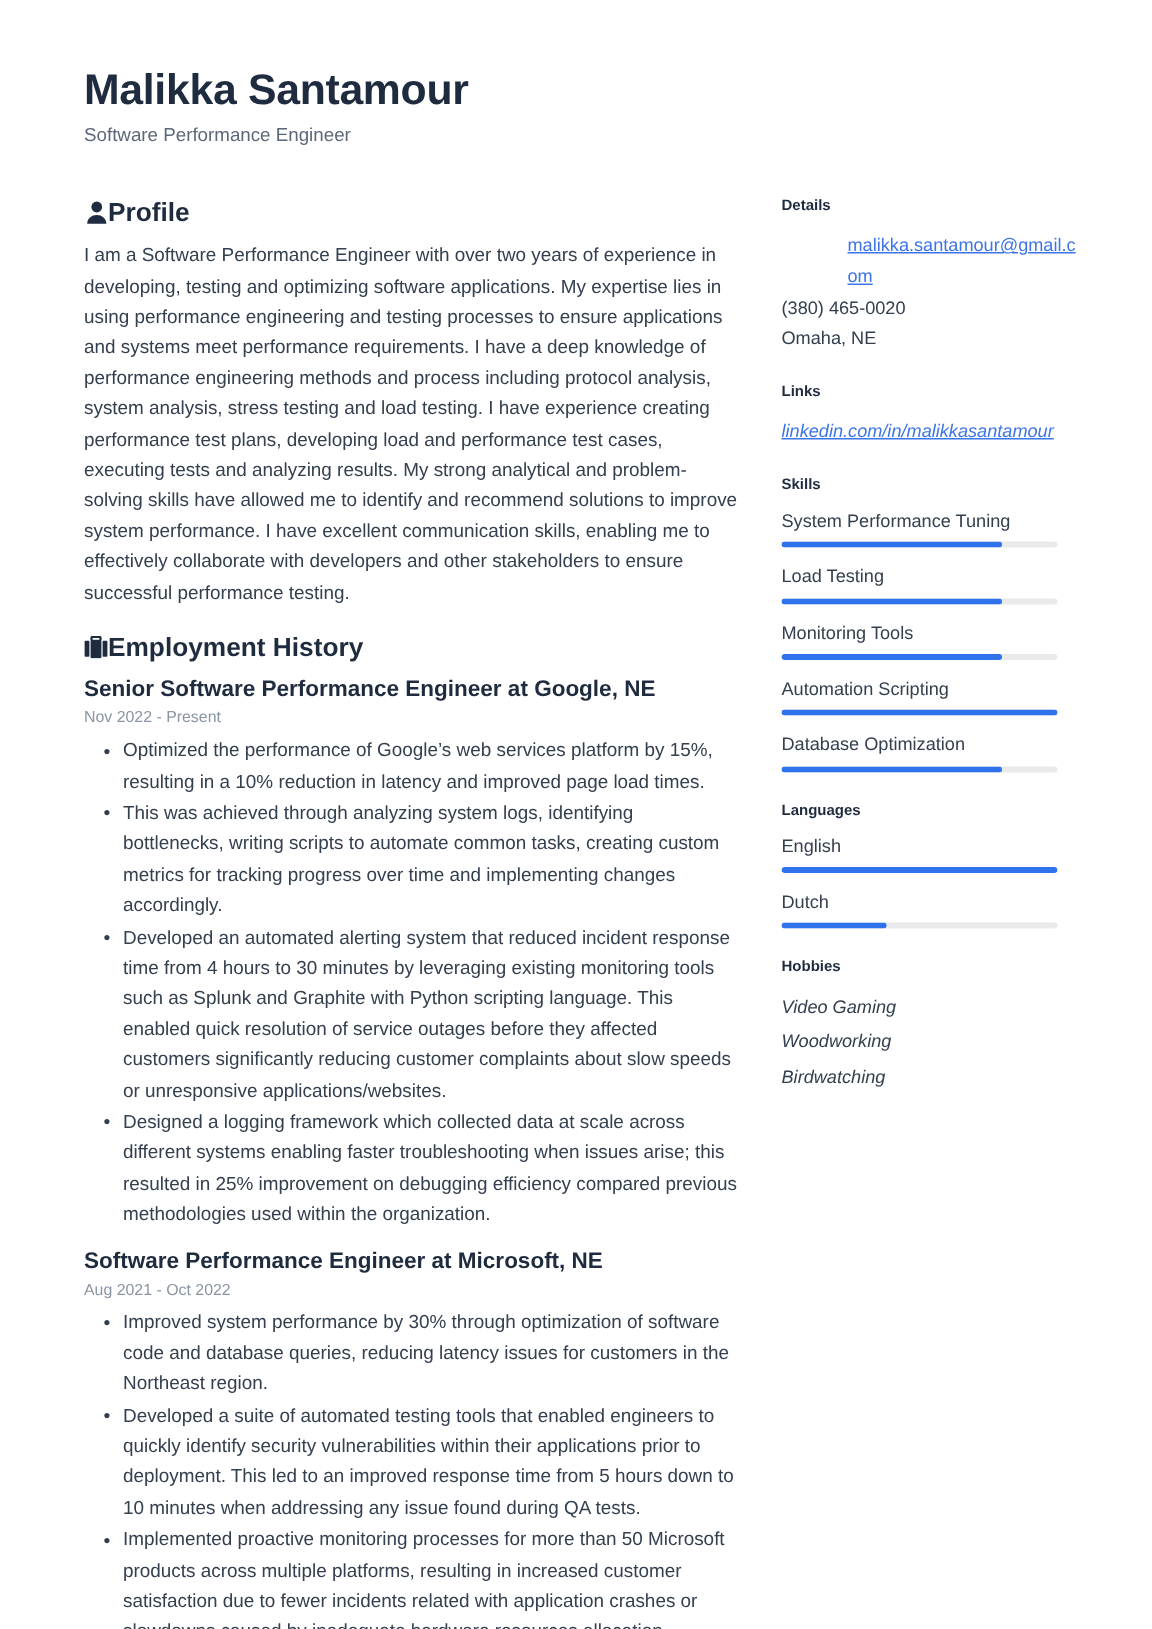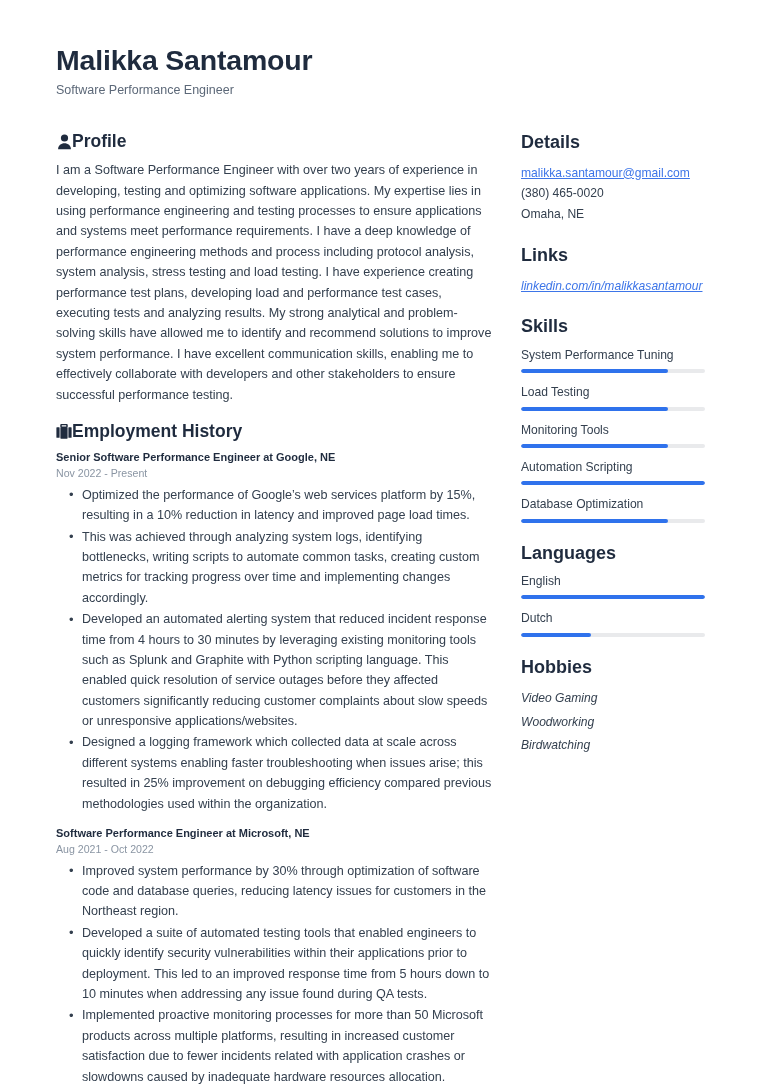--- a/index.html
+++ b/index.html
@@ -87,21 +87,21 @@
   .profile-text {
     font-size: 12.6px;
     line-height: 1.62;
     color: #34404f;
     text-align: left;
   }
 
   .job { margin-top: 12px; }
   .job:first-child { margin-top: 2px; }
   .job-heading {
-    font-size: 11px;
+    font-size: 15px;
     font-weight: bold;
     color: #1f2b3e;
     line-height: 1.35;
   }
   .job-dates {
     font-size: 10.6px;
     color: #8a95a3;
     margin-top: 2px;
     margin-bottom: 4px;
     line-height: 1.3;
@@ -123,21 +123,21 @@
     position: absolute;
     left: -13px;
     top: -0.5px;
     color: #34404f;
     font-size: 13px;
   }
 
   
   .side-block { margin-bottom: 20px; }
   .side-title {
-    font-size: 18px;
+    font-size: 10px;
     font-weight: bold;
     color: #1f2b3e;
     margin-bottom: 9px;
     line-height: 1.2;
   }
   .side-line {
     font-size: 12.1px;
     color: #34404f;
     line-height: 1.72;
   }
@@ -239,21 +239,21 @@
         </div>
       </div>
     </div>
 
   </div>
 
   <div class="right-col">
 
     <div class="side-block">
       <div class="side-title">Details</div>
-      <a class="side-link" href="#" style="color: rgb(61, 117, 232);">malikka.santamour@gmail.com</a>
+      <a class="side-link" href="#" style="color: rgb(61, 117, 232); margin-left: 44px;">malikka.santamour@gmail.com</a>
       <div class="side-line">(380) 465-0020</div>
       <div class="side-line">Omaha, NE</div>
     </div>
 
     <div class="side-block">
       <div class="side-title">Links</div>
       <a class="side-link" href="#" style="color: rgb(61, 117, 232); font-style: italic;">linkedin.com/in/malikkasantamour</a>
     </div>
 
     <div class="side-block">

